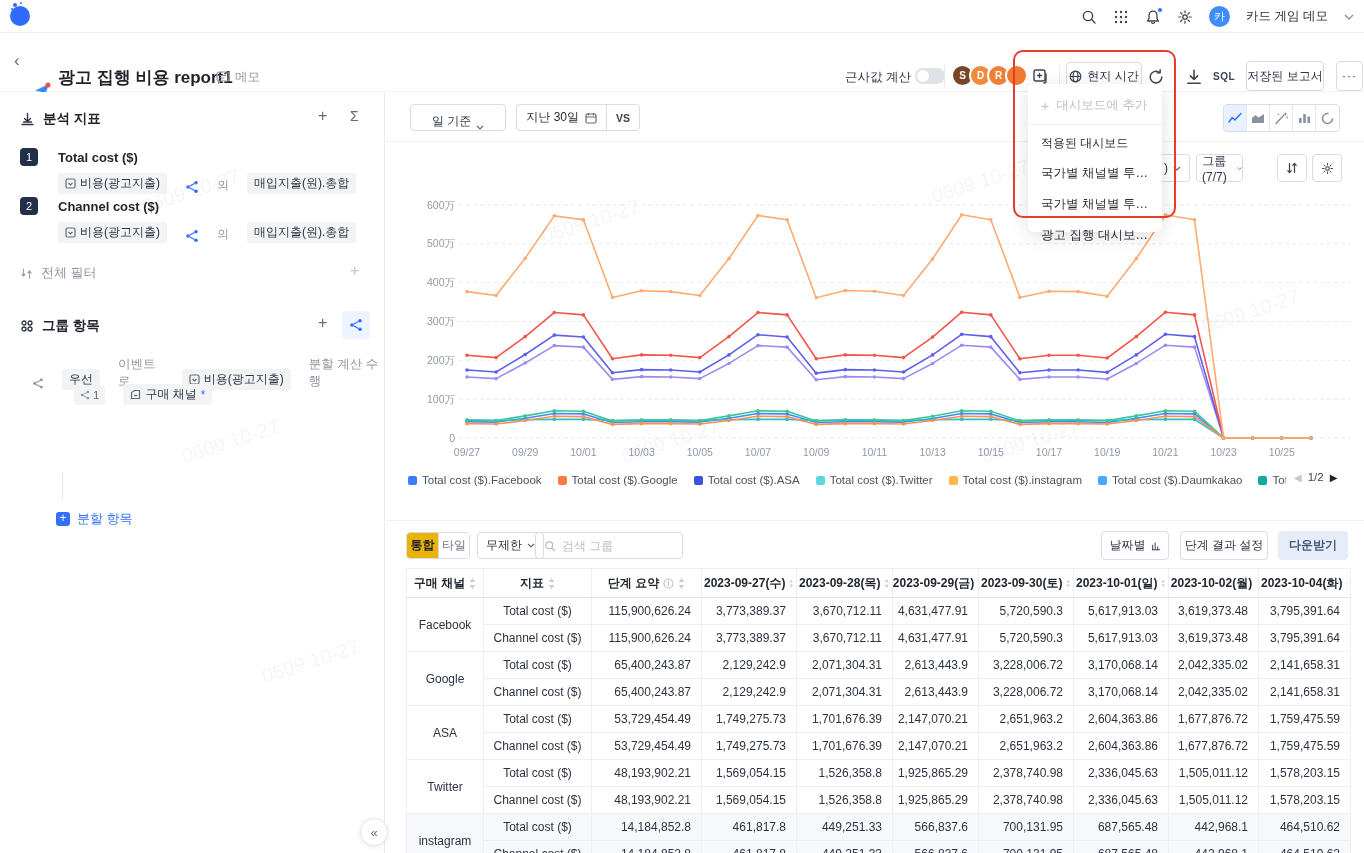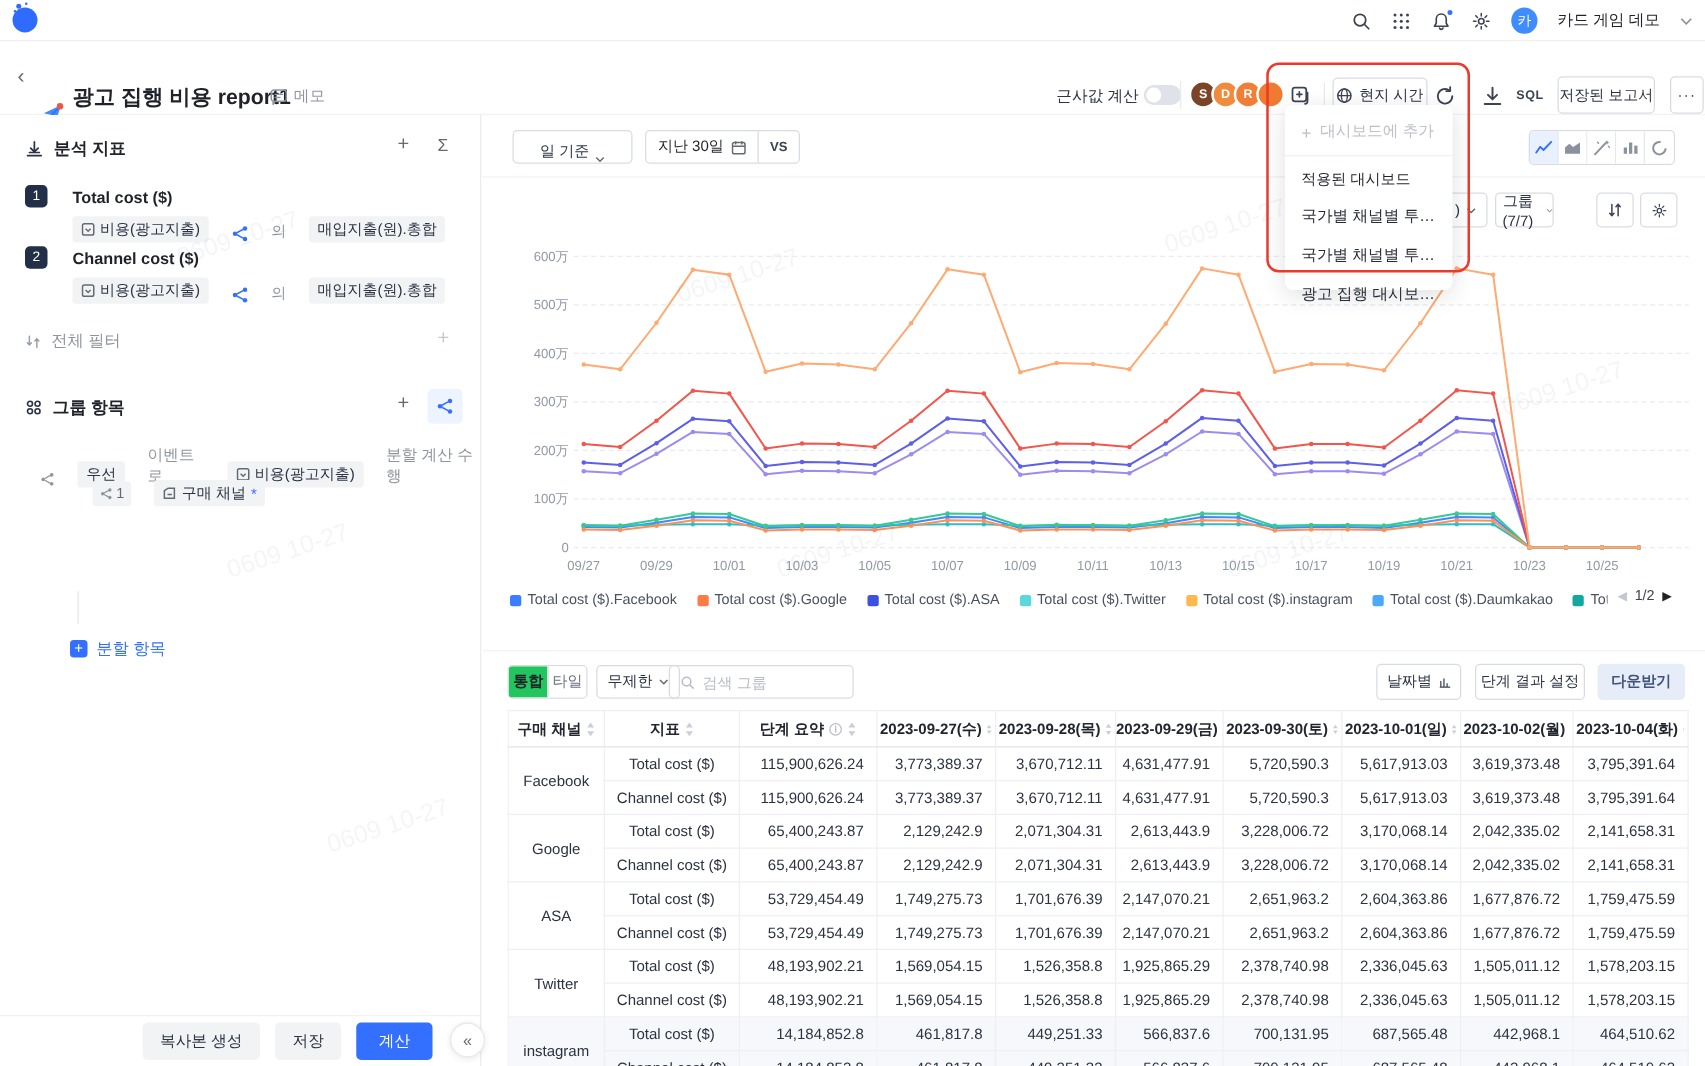--- a/index.html
+++ b/index.html
@@ -98,21 +98,21 @@
     overflow:hidden; align-items:center; white-space:nowrap; }
   .legend-item { display:flex; align-items:center; gap:5px; font-size:11.5px; color:#4a5160; }
   .legend-item .sq { width:9px; height:9px; border-radius:2px; display:inline-block; }
   .lpage { position:absolute; left:1294px; top:471px; display:flex; align-items:center; gap:6px; font-size:11.5px; color:#3c4353; }
   .tri { font-size:10px; color:#c2c7d0; } .tri.on { color:#1f2329; }
 
   
   .tsec-div { position:absolute; left:386px; top:520px; width:978px; height:1px; background:#f0f2f5; }
   .seg { position:absolute; left:406px; top:532px; display:flex; border:1px solid #d8dbe2; border-radius:4px; overflow:hidden; height:27px; }
   .seg span { width:31px; display:flex; align-items:center; justify-content:center; font-size:12px; color:#6b7280; background:#fff; }
-  .seg span.on { background:#22c55e; color:#1f2329; font-weight:700; }
+  .seg span.on { background:#eab308; color:#1f2329; font-weight:700; }
   .seg span + span { border-left:1px solid #d8dbe2; }
   .limit-btn { position:absolute; left:477px; top:532px; height:27px; padding:0 8px; }
   .search { position:absolute; left:535px; top:532px; width:148px; height:27px; border:1px solid #d8dbe2; border-radius:4px;
     display:flex; align-items:center; gap:6px; padding:0 8px; }
   .search input { border:none; outline:none; width:100px; font-size:12px; font-family:inherit; color:#1f2329; }
   .search input::placeholder { color:#b8bdc7; }
   .bydate { position:absolute; left:1101px; top:531px; width:68px; height:29px; }
   .stepset { position:absolute; left:1180px; top:531px; width:88px; height:29px; }
   .dl { position:absolute; left:1278px; top:531px; width:70px; height:29px; border:none; background:#e7edf8; color:#43537a; font-weight:700; }
 
@@ -367,25 +367,20 @@
       <span>구매 채널</span>
         <span class="req">*</span>
     </span>
   </div>
 
   <div class="addsplit">
     <span class="plusbox">+</span>
     <span>분할 항목</span>
   </div>
 
-  <div class="side-footer">
-    <button class="sbtn">복사본 생성</button>
-    <button class="sbtn">저장</button>
-    <button class="sbtn primary">계산</button>
-  </div>
 </div>
 <div class="collapse">«</div>
 
 <div class="ctl-row1-left">
   <button class="btn sel-btn">
     <span>일 기준</span>
     <svg width="8" height="5" viewBox="0 0 8 5">
         <path d="M1 1l3 3 3-3" fill="none" stroke="#646a73" stroke-width="1.2"></path>
       </svg>
   </button>

